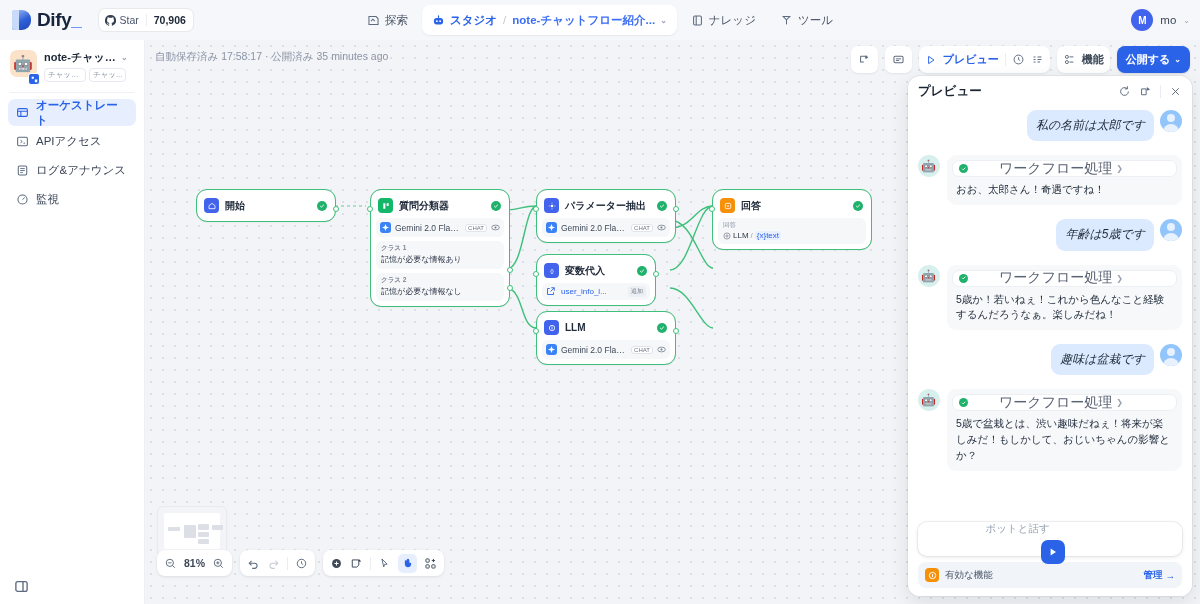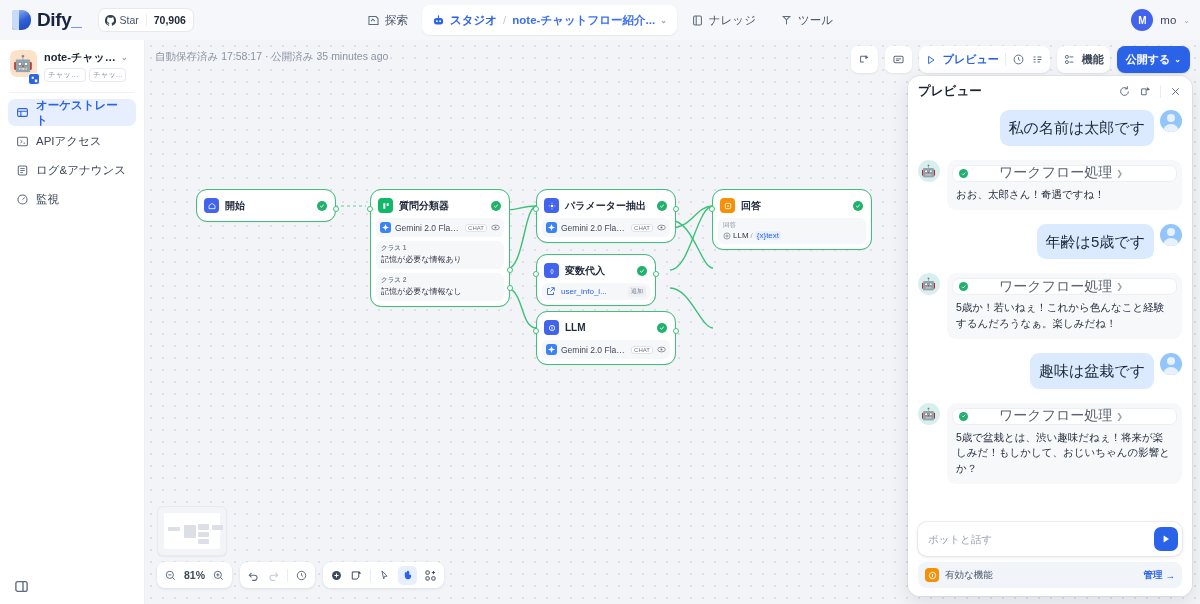--- a/index.html
+++ b/index.html
@@ -199,21 +199,21 @@
   
   .minimap {
     position:absolute; left:12px; bottom:48px; width:70px; height:50px;
     background:#f3f4f7; border:1px solid #e7eaef; border-radius:6px;
     box-shadow:0 1px 2px rgba(16,24,40,.06);
     padding:6px;
   }
   .minimap .inner { width:100%;height:100%; background:#fff; border-radius:2px; position:relative;}
   .mm { position:absolute; background:#dcdfe6; border-radius:1px;}
   .bottombar {
-    position:absolute; left:12px; bottom:16px; display:flex; gap:8px;
+    position:absolute; left:12px; bottom:28px; display:flex; gap:8px;
   }
   .bb-group {
     height:26px; background:#fff; border-radius:8px; box-shadow:0 1px 3px rgba(16,24,40,.10);
     display:flex; align-items:center; padding: 0 7px; gap:7px;
   }
   .bb-group .zl { font-size:10.5px; color:#3d4858; font-weight:600; }
   .bb-sep { width:1px;height:13px;background:#e9ecf1;}
   .bb-ico { width:13px;height:13px; }
   .bb-ico.dim { opacity:.35; }
   .bb-active { background:#e7efff; border-radius:5px; width:19px;height:19px; display:flex;align-items:center;justify-content:center;}
@@ -227,22 +227,22 @@
   }
   .pv-head { height:30px; display:flex; align-items:center; padding: 0 10px; gap:8px; flex:none; }
   .pv-title { font-size:12.5px; font-weight:bold; color:#1c2534; flex:1; }
   .pv-ico { width:13px;height:13px; }
   .pv-vsep { width:1px;height:13px;background:#e9ecf1;}
   .pv-body { flex:1; overflow:hidden; padding: 4px 10px 0; background:#fff; }
   .msg { display:flex; margin-bottom:14px; }
   .msg.user { justify-content:flex-end; align-items:flex-start; gap:6px;}
   .msg.bot { gap:7px; align-items:flex-start; }
   .bub-user {
-    background:#dbeafe; color:#1d2939; font-size:15px; line-height:1.45;
-    border-radius:9px; padding: 7px 9px; max-width:180px;
+    background:#dbeafe; color:#1d2939; font-size:12px; line-height:1.45;
+    border-radius:9px; padding: 7px 9px; max-width:180px;font-style:italic;
   }
   .av-user {
     width:22px;height:22px;border-radius:50%;background:#93c5fd; flex:none; overflow:hidden;
     position:relative;
   }
   .av-user:before{content:"";position:absolute;left:7px;top:4px;width:8px;height:8px;border-radius:50%;background:#e8f1fe;}
   .av-user:after{content:"";position:absolute;left:3px;top:14px;width:16px;height:12px;border-radius:8px 8px 0 0;background:#e8f1fe;}
   .av-bot {
     width:22px;height:22px;border-radius:50%;background:#d7f0ee; flex:none;
     display:flex;align-items:center;justify-content:center; font-size:12px; line-height:1;
@@ -257,21 +257,21 @@
   .wf-dot { width:9px;height:9px;border-radius:50%;background:#20b26c; flex:none;
     display:flex;align-items:center;justify-content:center;}
   .wf-dot svg { width:5.5px;height:5.5px;}
   .wf-lbl { font-size:14px; color:#5a6475;margin-left:27px; }
   .wf-arrow { font-size:8px; color:#98a2b3; }
   .bot-text { font-size:10.5px; color:#1d2939; line-height:1.5; padding: 5px 4px 2px; }
   .pv-foot { flex:none; padding: 0 10px 8px; background:#fff; }
   .composer {
     height:34px; background:#fff; border-radius:9px;
     box-shadow: 0 1px 4px rgba(16,24,40,.10), 0 0 0 1px rgba(16,24,40,.05);
-    display:flex; align-items:center; padding: 0 4px 0 10px; gap:6px;
+    display:flex; align-items:center; padding: 0 4px 0 10px; gap:6px;flex-direction:column;
   }
   .composer input {
     flex:1; border:0; outline:0; font-size:10.5px; color:#1d2939;
     font-family:"Liberation Sans", sans-serif; background:transparent;
   }
   .composer input::placeholder { color:#98a2b3; }
   .send-btn {
     width:24px;height:24px;border-radius:7px;background:#2a63e8;
     display:flex;align-items:center;justify-content:center; flex:none;
   }

